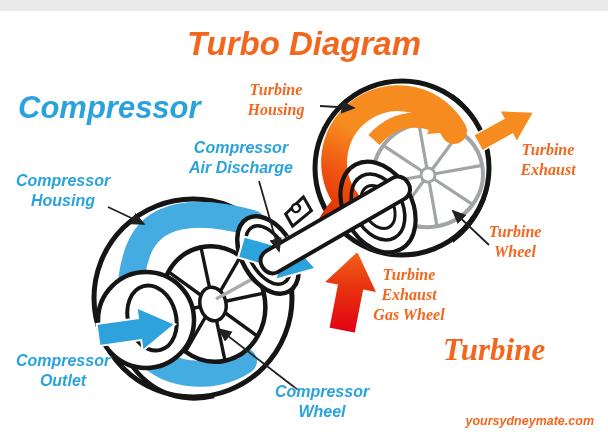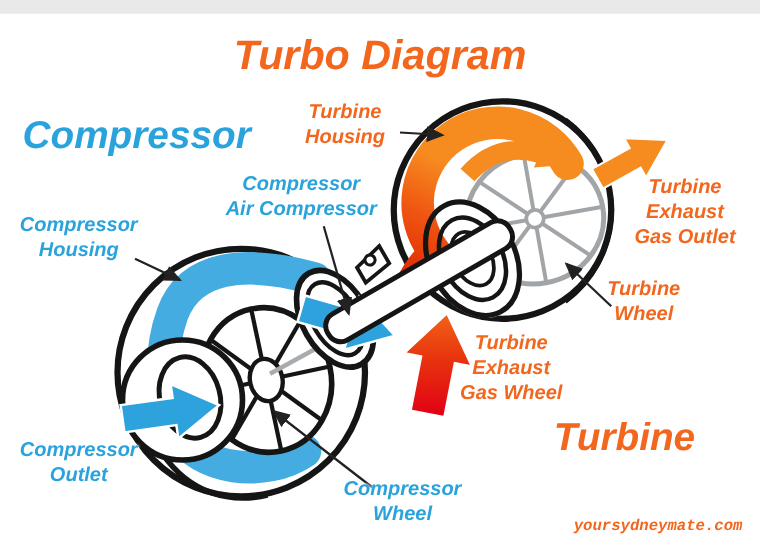--- a/index.html
+++ b/index.html
@@ -20,33 +20,33 @@
     font-family:"Liberation Sans", sans-serif;overflow:hidden;margin:11px auto;
   }
   #art{position:absolute;left:0;top:0;width:608px;height:434px;}
   .lbl{
     position:absolute;transform:translateX(-50%);text-align:center;
     font-weight:bold;font-style:italic;font-size:16px;line-height:20px;
     white-space:nowrap;text-shadow:0 0 2px #fff,0 0 2px #fff;
   }
   .lbl span{display:block;}
   .blue{color:var(--text-blue);}
-  .orange{color:var(--text-orange);}
+  .orange{color:var(--text-orange);font-family:Liberation Serif, serif;}
   .heading{
     position:absolute;font-weight:bold;font-style:italic;font-size:31px;
     line-height:34px;white-space:nowrap;text-shadow:0 0 2px #fff,0 0 2px #fff;
   }
   #title{
     position:absolute;left:50%;top:14px;transform:translateX(-50%);
     font-weight:bold;font-style:italic;font-size:33px;color:var(--text-orange);
     white-space:nowrap;
   }
   #watermark{
     position:absolute;right:14px;top:403px;font-weight:bold;font-style:italic;
-    font-size:12.5px;color:var(--text-orange);white-space:nowrap;font-family:Liberation Mono, monospace;
+    font-size:12.5px;color:var(--text-orange);white-space:nowrap;
   }
   
   .ink{stroke:var(--outline-black);fill:none;}
   .ink-f{stroke:var(--outline-black);fill:#fff;}
   .gray{stroke:var(--wheel-gray);fill:none;}
   .bandB{stroke:var(--band-blue);fill:none;}
   .arrB{fill:var(--arrow-blue);stroke:#fff;stroke-width:2;}
   .arrO{fill:var(--band-orange);stroke:#fff;stroke-width:2;}
   .ptr{stroke:var(--pointer-black);stroke-width:1.8;fill:none;}
 </style>
@@ -170,32 +170,31 @@
   <div class="heading blue" style="left:18px;top:80px;">Compressor</div>
   <div class="heading orange" style="left:443px;top:322px;">Turbine</div>
 
   <div class="lbl orange" style="left:276px;top:69px;">
     <span>Turbine</span>
     <span>Housing</span>
   </div>
 
   <div class="lbl blue" style="left:241px;top:127px;">
     <span>Compressor</span>
-    <span>Air Compressor</span>
+    <span>Air Discharge</span>
   </div>
 
   <div class="lbl blue" style="left:63px;top:160px;">
     <span>Compressor</span>
     <span>Housing</span>
   </div>
 
   <div class="lbl orange" style="left:548px;top:129px;">
     <span>Turbine</span>
     <span>Exhaust</span>
-    <span>Gas Outlet</span>
   </div>
 
   <div class="lbl orange" style="left:515px;top:211px;">
     <span>Turbine</span>
     <span>Wheel</span>
   </div>
 
   <div class="lbl orange" style="left:409px;top:254px;">
     <span>Turbine</span>
     <span>Exhaust</span>

